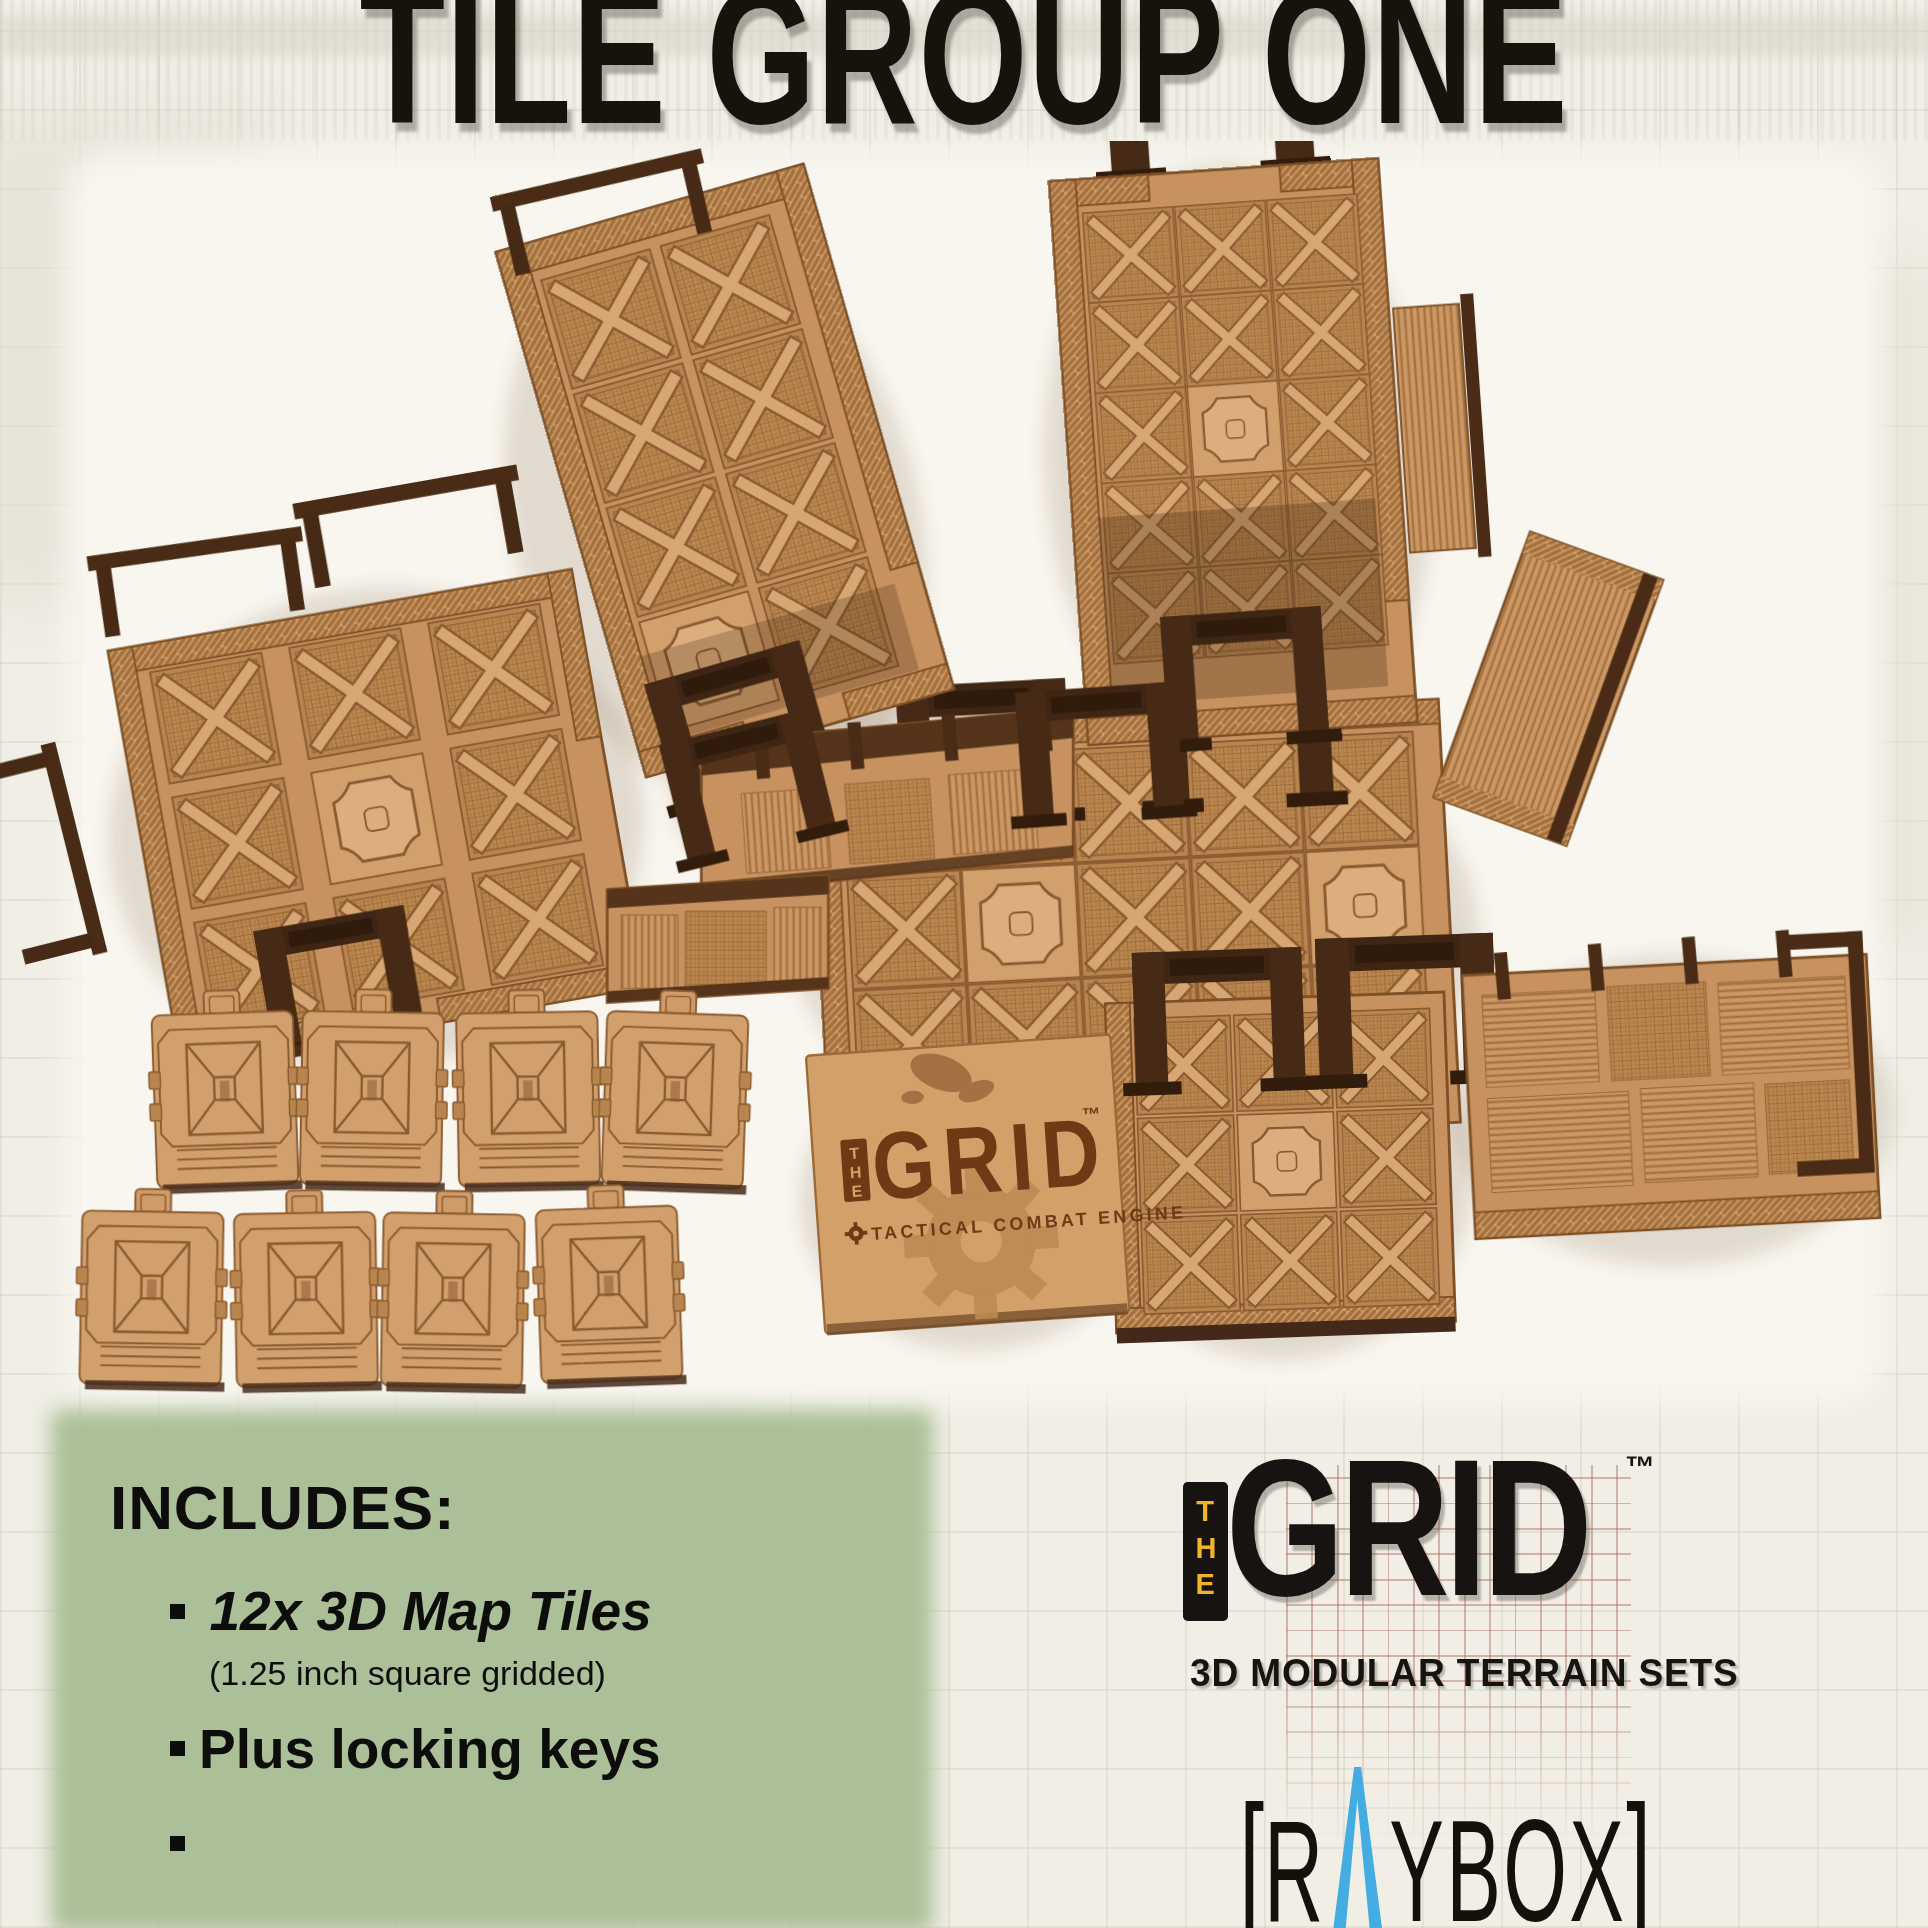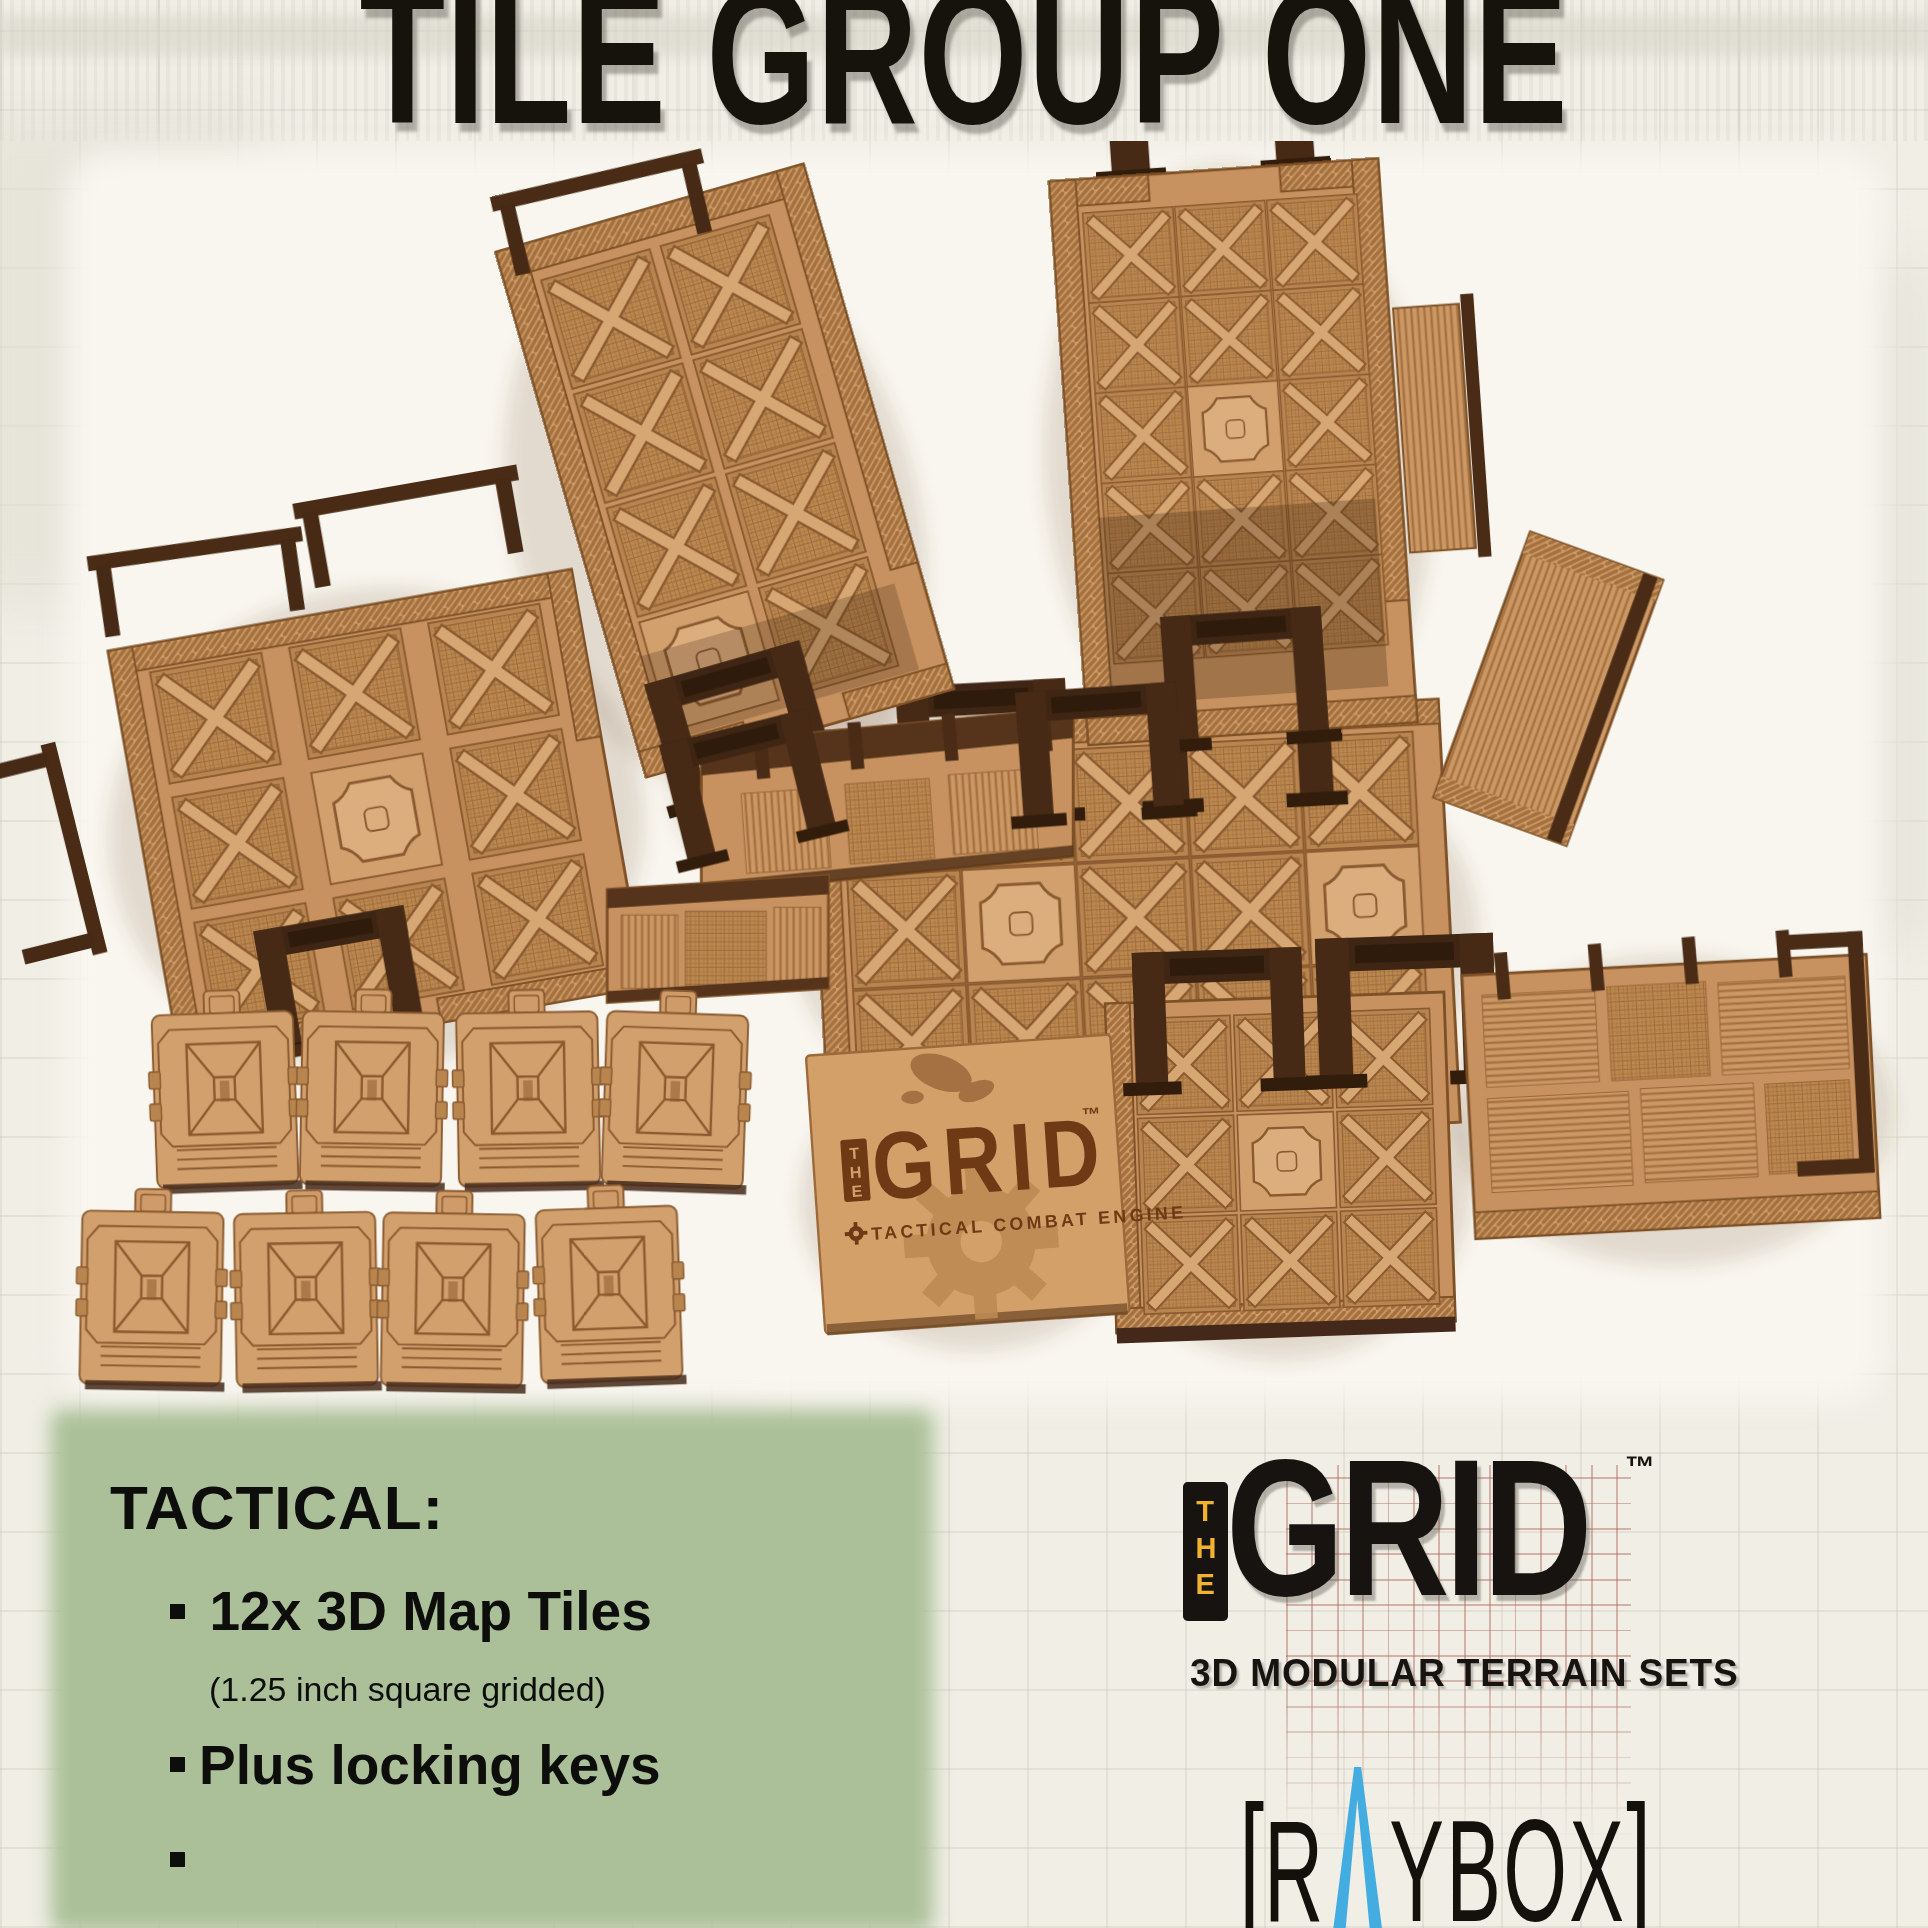--- a/index.html
+++ b/index.html
@@ -35,21 +35,21 @@
 
   
   .includes{position:absolute;left:55px;top:1414px;width:874px;height:514px;}
   .includes .fill{position:absolute;inset:-3.8px;background:#abc098;filter:blur(9.4px);border-radius:9.4px;}
   .includes .content{position:relative;color:#0d0d0c;}
   .inc-head{margin:58px 0 38px 55px;font-size:62px;font-weight:700;letter-spacing:0.9px;}
   .bullet{display:flex;gap:24.5px;align-items:flex-start;margin-left:115px;}
   .bullet .marker{width:15px;height:15px;background:#0d0d0c;margin-top:22.6px;flex:0 0 auto;}
   .bullet .btext{font-size:55px;font-weight:700;line-height:1.1;}
   .bullet-sub{margin:9.4px 0 26px 154px;font-size:34px;font-weight:400;}
-  .gap-sm{margin-bottom:28px;}
+  .gap-sm{margin-bottom:12px;font-style:italic;}
   .gap-md{margin-bottom:34px;gap:14px;}
 
   
   .gridlogo{position:absolute;left:1175px;top:1448px;width:546px;height:311px;color:#171310;}
   .glines{position:absolute;left:111px;top:17px;width:345px;height:395px;
     background:
       repeating-linear-gradient(0deg, rgba(173,103,90,.45) 0 1.9px, transparent 1.9px 25.4px),
       repeating-linear-gradient(90deg, rgba(173,103,90,.45) 0 1.9px, transparent 1.9px 25.4px);
     -webkit-mask-image:linear-gradient(180deg,#000 50%,transparent 96%);
     mask-image:linear-gradient(180deg,#000 50%,transparent 96%);
@@ -373,21 +373,21 @@
         <rect x="-12" y="-2" width="24" height="4"></rect>
       <circle r="3" fill="#d4a06a"></circle>
     </g>
     <text x="-106" y="52" font-size="19" font-weight="bold" fill="#6e3a16" letter-spacing="3.5">TACTICAL COMBAT ENGINE</text>
   </g>
 </svg>
 
 <div class="includes">
   <div class="fill"></div>
   <div class="content">
-    <div class="inc-head">TACTICAL:</div>
+    <div class="inc-head">INCLUDES:</div>
     <div class="bullet gap-sm">
       <span class="marker"></span>
       <span class="btext">12x 3D Map Tiles</span>
     </div>
     <div class="bullet-sub">(1.25 inch square gridded)</div>
     <div class="bullet gap-md">
       <span class="marker"></span>
       <span class="btext">Plus locking keys</span>
     </div>
     <div class="bullet">

